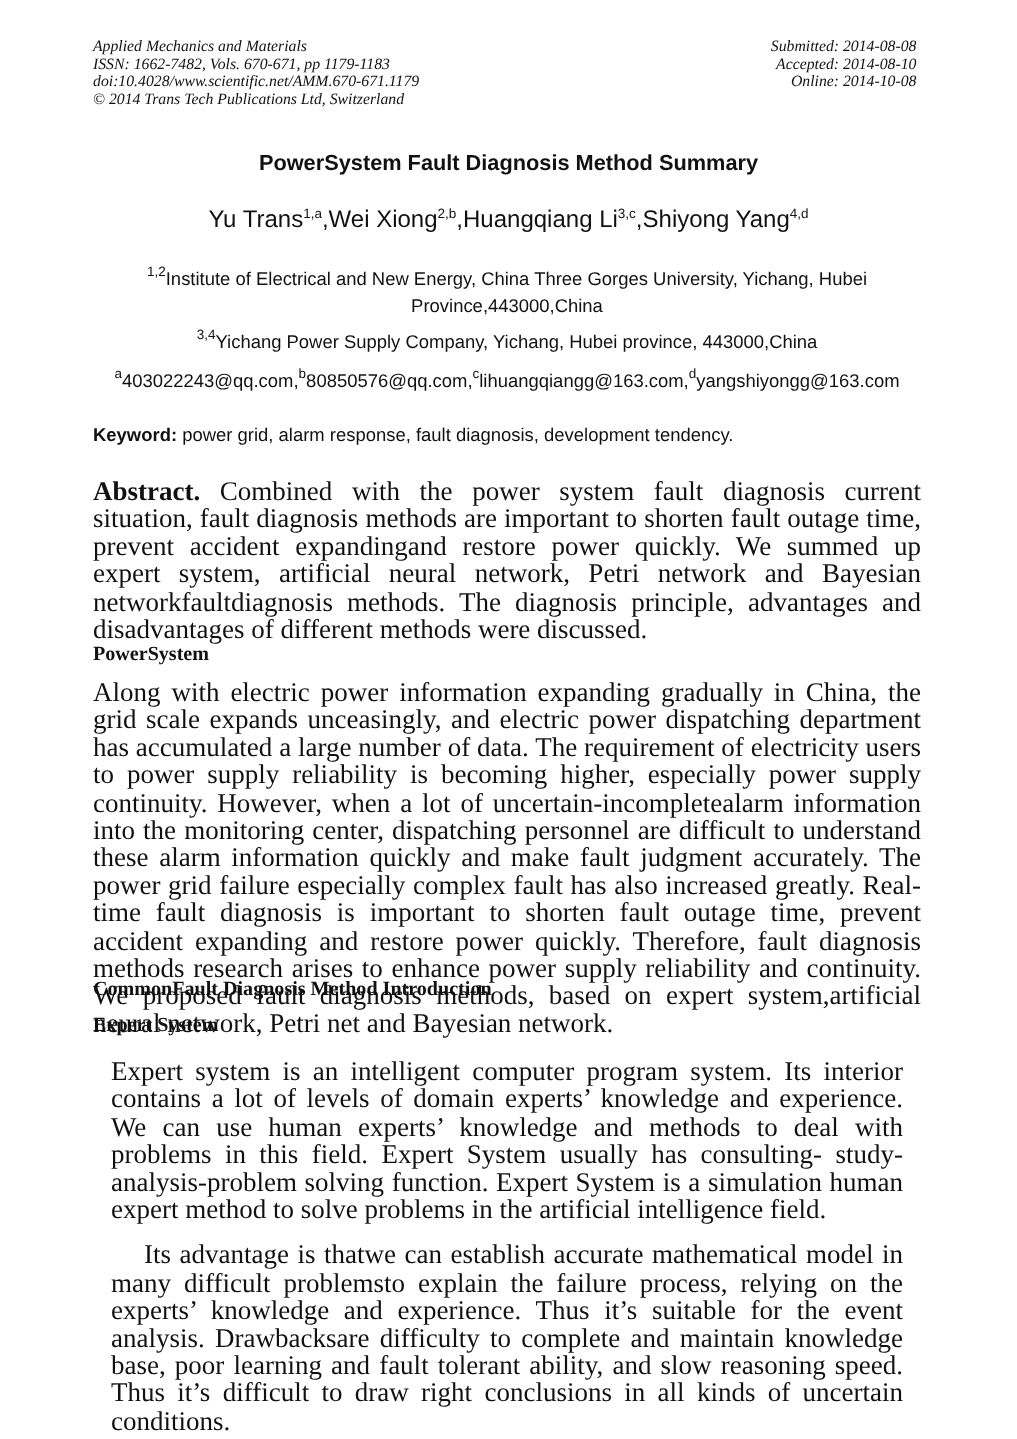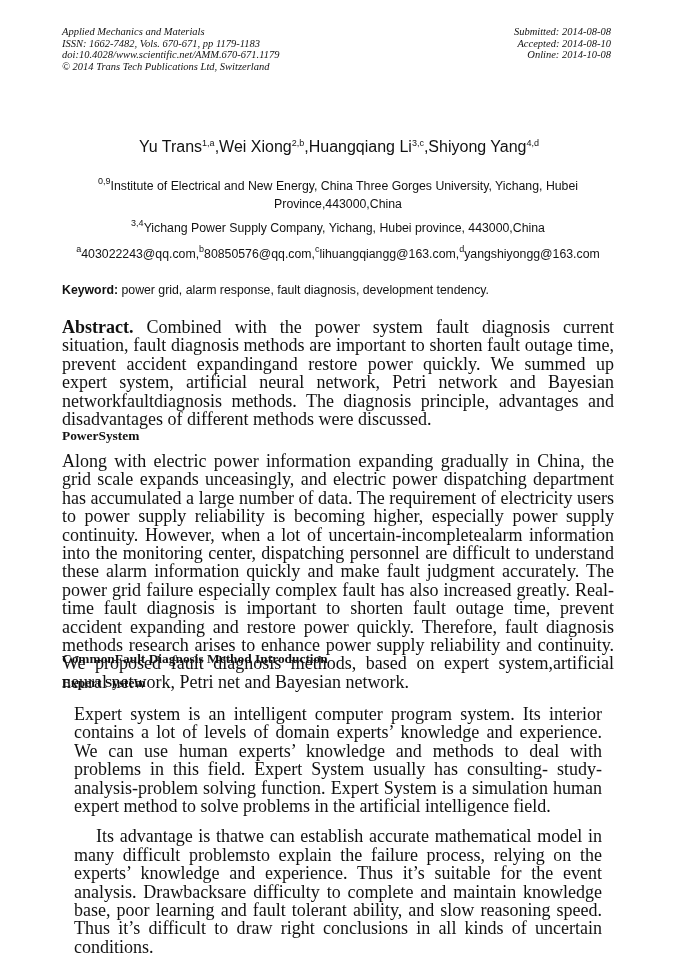--- a/index.html
+++ b/index.html
@@ -38,27 +38,28 @@
     <div>doi:10.4028/www.scientific.net/AMM.670-671.1179</div>
     <div>© 2014 Trans Tech Publications Ltd, Switzerland</div>
   </div>
 
   <div class="hdr-right">
     <div>Submitted: 2014-08-08</div>
     <div>Accepted: 2014-08-10</div>
     <div>Online: 2014-10-08</div>
   </div>
 
+  <div class="title">PowerSystem Fault Diagnosis Method Summary</div>
 
   <div class="authors">
     <span>Yu Trans</span><sup>1,a</sup><span>,</span><span>Wei Xiong</span><sup>2,b</sup><span>,</span><span>Huangqiang Li</span><sup>3,c</sup><span>,</span><span>Shiyong Yang</span><sup>4,d</sup>
   </div>
 
   <div class="aff aff1">
-    <sup>0,9</sup><span>Institute of Electrical and New Energy, China Three Gorges University, Yichang, Hubei Province,443000,China</span>
+    <sup>1,2</sup><span>Institute of Electrical and New Energy, China Three Gorges University, Yichang, Hubei Province,443000,China</span>
   </div>
 
   <div class="aff aff2">
     <sup>3,4</sup><span>Yichang Power Supply Company, Yichang, Hubei province, 443000,China</span>
   </div>
 
   <div class="aff emails">
     <sup>a</sup><span>403022243@qq.com,</span><sup>b</sup><span>80850576@qq.com,</span><sup>c</sup><span>lihuangqiangg@163.com,</span><sup>d</sup><span>yangshiyongg@163.com</span>
   </div>
 

